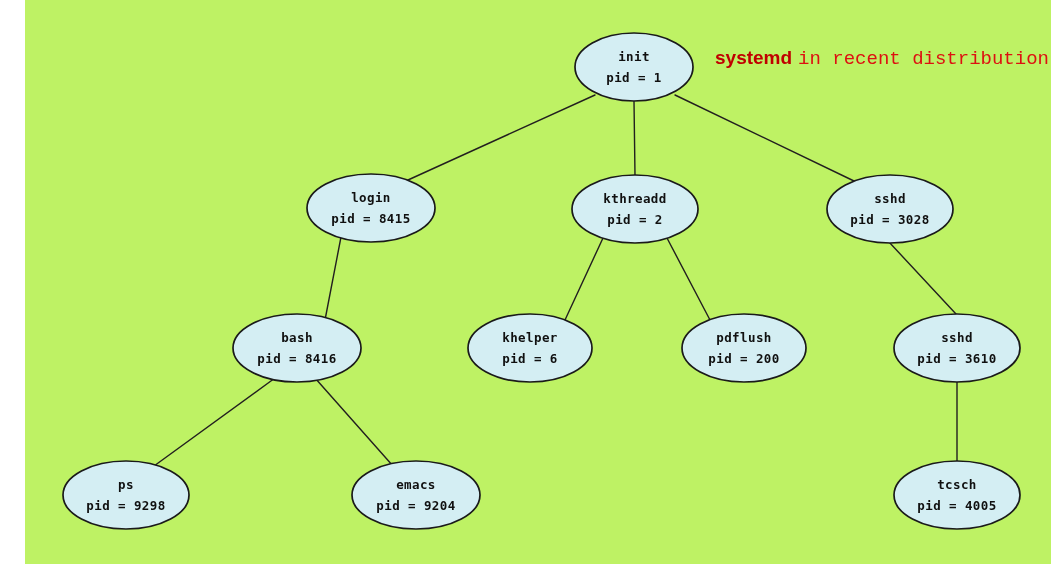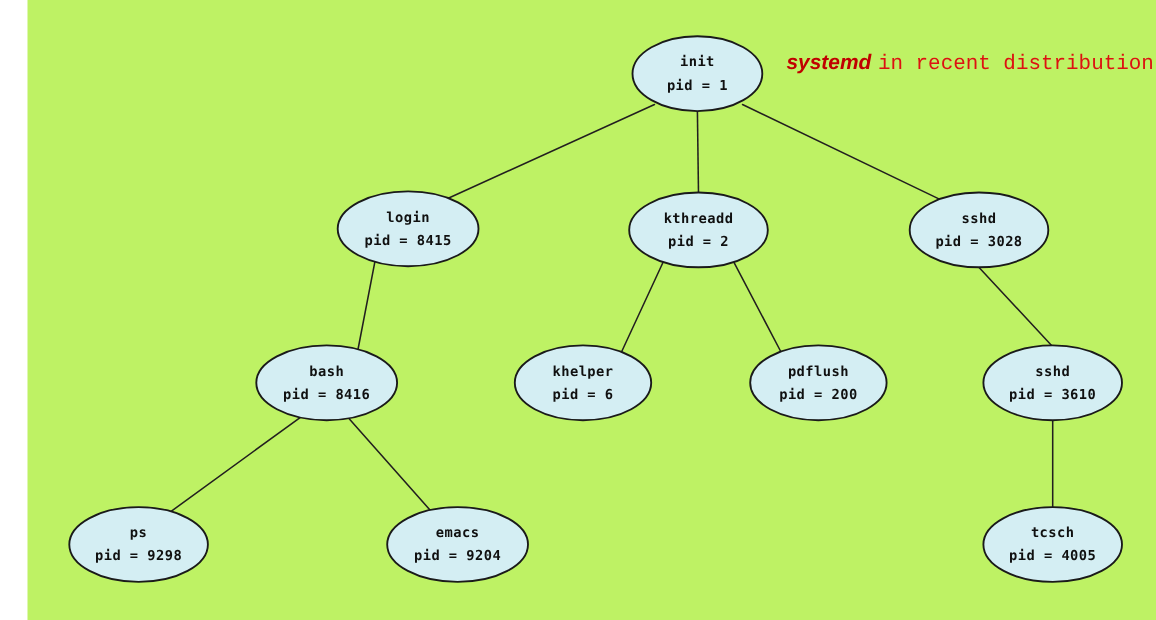--- a/index.html
+++ b/index.html
@@ -53,21 +53,20 @@
   .annotation {
     position: absolute;
     color: #cc0000;
     white-space: nowrap;
     font-family: "Liberation Sans", sans-serif;
     font-size: 19px;
     line-height: 1;
   }
   .annotation .kw {
     font-weight: bold;
-    font-style: italic;
     color: #c00000;
     margin-right: 6px;
   }
   .annotation .rest {
     font-weight: normal;
     font-style: normal;
     color: #dd1111;
     font-family: Liberation Mono, monospace;
   }
 </style>

